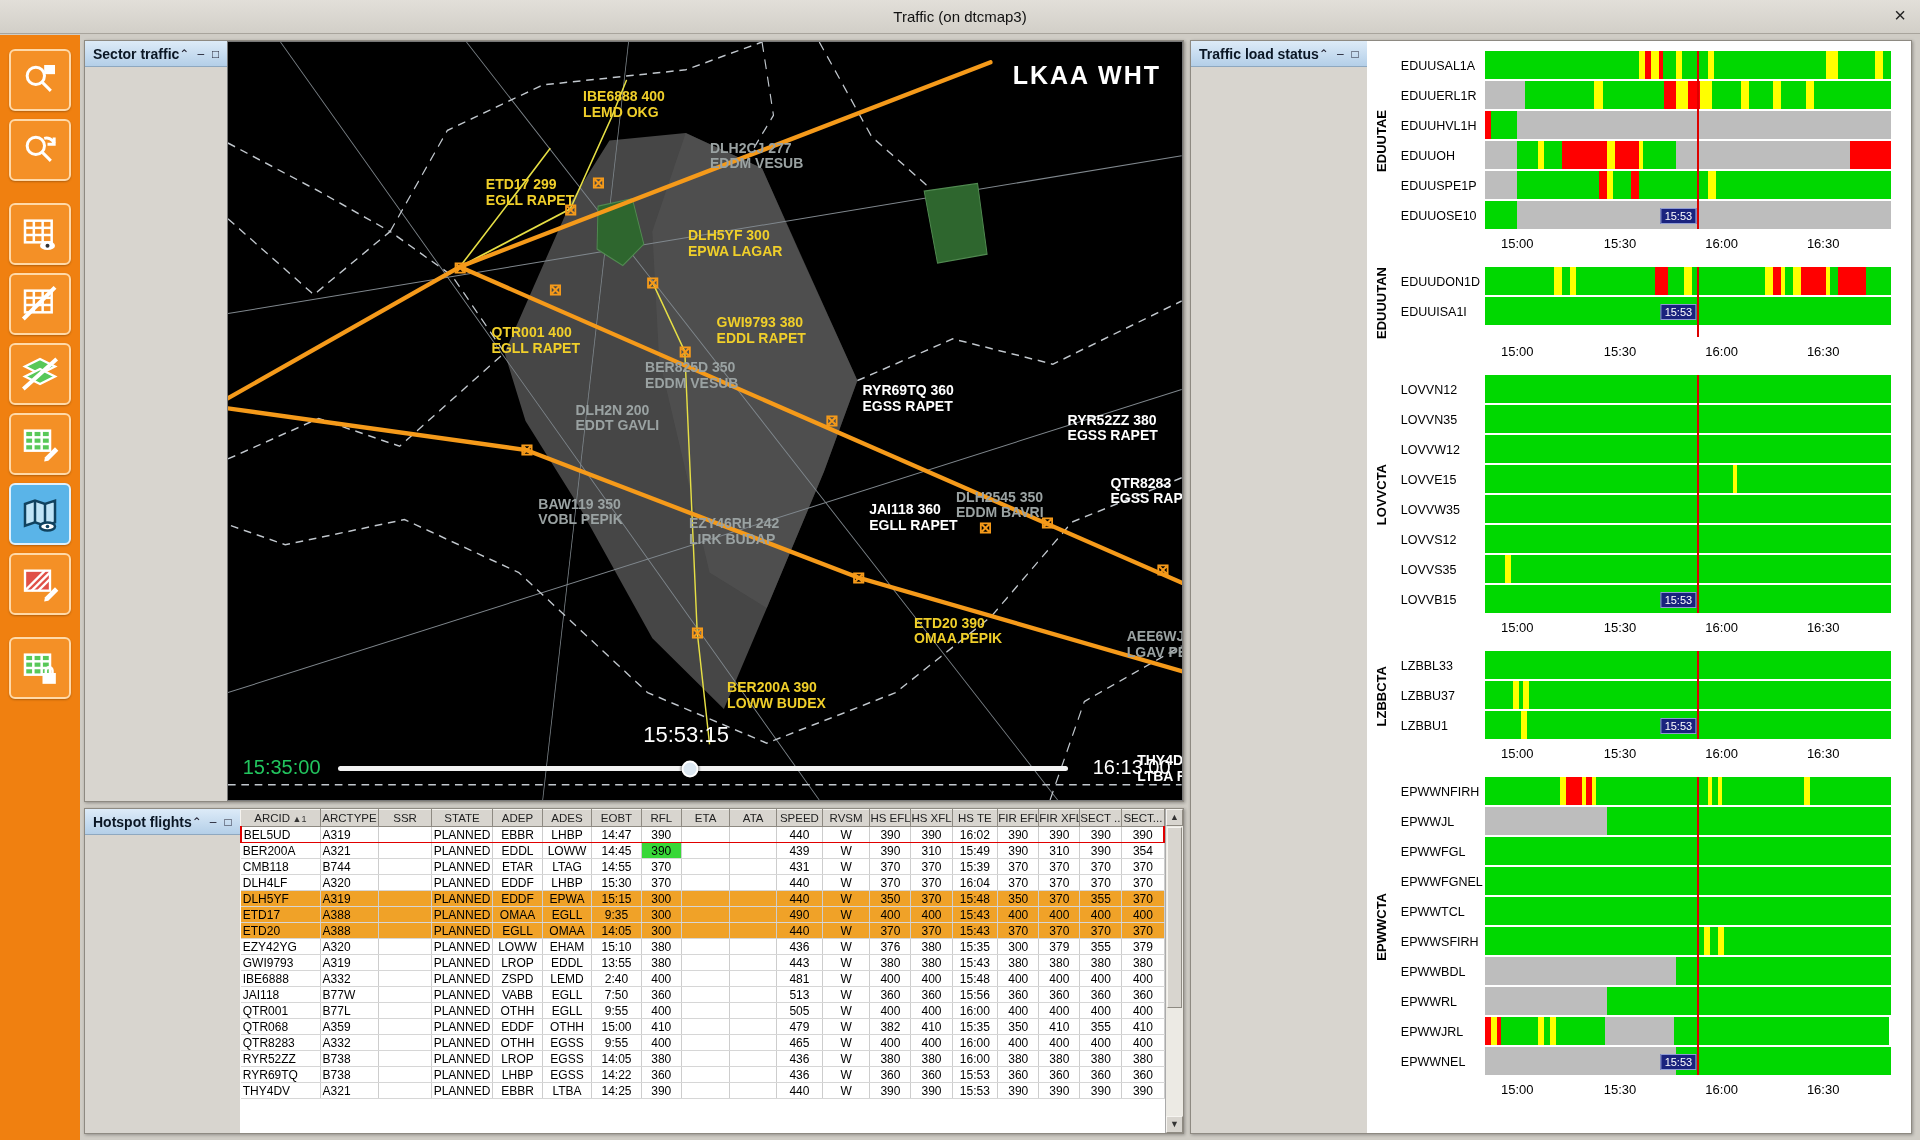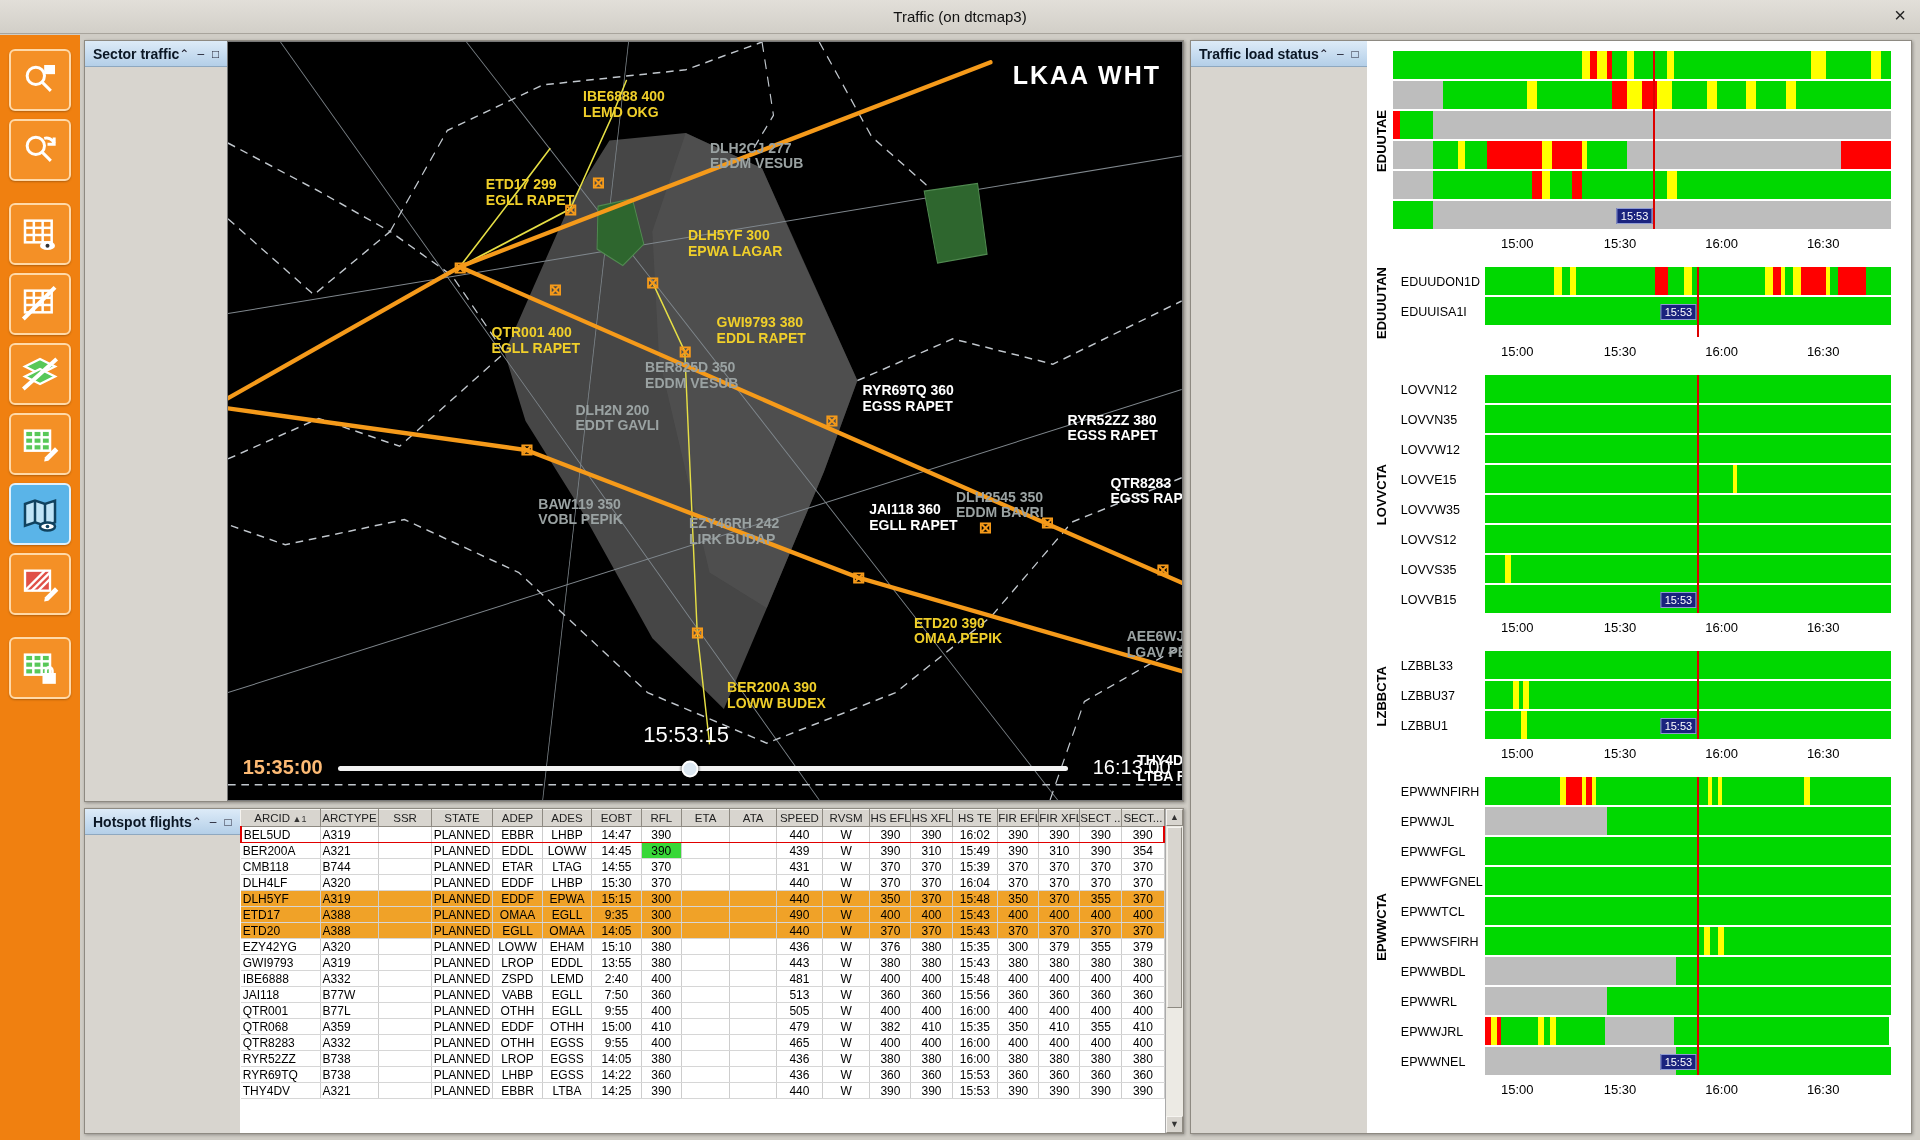--- a/index.html
+++ b/index.html
@@ -54,21 +54,21 @@
   #load-panel    { left:1190px; top:40px; width:722px;  height:1094px; }
   
   .map { flex:1; position:relative; background:#000; overflow:hidden; border:1px solid #777; }
   .map svg.geo { position:absolute; inset:0; width:100%; height:100%; }
   .sector-id { position:absolute; right:2.2%; top:2.5%; color:#fff; font-size:25px; font-weight:bold; letter-spacing:2px; }
   .flight-label { position:absolute; font-size:14px; font-weight:bold; line-height:1.12; white-space:nowrap; cursor:pointer; }
   .c-yellow { color:#f0cf2a; } .c-white { color:#ffffff; } .c-gray { color:#9aa2a2; }
   .wp { position:absolute; color:#f59a1a; font-size:16px; transform:translate(-50%,-50%); font-weight:bold; }
   .timeline-time { position:absolute; left:48%; transform:translateX(-50%); bottom:52px; color:#fff; font-size:22px; }
   .slider-row { position:absolute; left:0; right:0; bottom:16px; height:30px; }
-  .slider-start { position:absolute; left:1.5%; top:2px; color:#fdba74; font-size:20px;font-weight:bold; }
+  .slider-start { position:absolute; left:1.5%; top:2px; color:#22c55e; font-size:20px; }
   .slider-end   { position:absolute; right:1.2%; top:2px; color:#fff; font-size:20px; }
   .slider-track {
     position:absolute; left:11.5%; right:12%; top:12px; height:5px;
     background:#f2f2f2; border-radius:3px; cursor:pointer;
   }
   .slider-handle {
     position:absolute; top:50%; transform:translate(-50%,-50%);
     width:17px; height:17px; border-radius:50%;
     background:#dce8f2; border:2px solid #fff; box-shadow:0 0 3px #000;
   }
@@ -819,20 +819,28 @@
       <span>⌃</span>
       <span>–</span>
       <span>□</span>
     </span>
   </div>
   <div class="load-body">
       <div class="load-group">
         <div class="vlabel">
           <span>EDUUTAE</span>
         </div>
+        <div class="llabels">
+          <div class="llabel">EDUUSAL1A</div>
+          <div class="llabel">EDUUERL1R</div>
+          <div class="llabel">EDUUHVL1H</div>
+          <div class="llabel">EDUUOH</div>
+          <div class="llabel">EDUUSPE1P</div>
+          <div class="llabel">EDUUOSE10</div>
+        </div>
         <div class="lbars">
           <div class="lbar">
             <span class="seg g" style="width: 38%;"></span>
             <span class="seg y" style="width: 1.5%;"></span>
             <span class="seg r" style="width: 1.5%;"></span>
             <span class="seg y" style="width: 2%;"></span>
             <span class="seg r" style="width: 1%;"></span>
             <span class="seg g" style="width: 3%;"></span>
             <span class="seg y" style="width: 1.5%;"></span>
             <span class="seg g" style="width: 6.5%;"></span>

